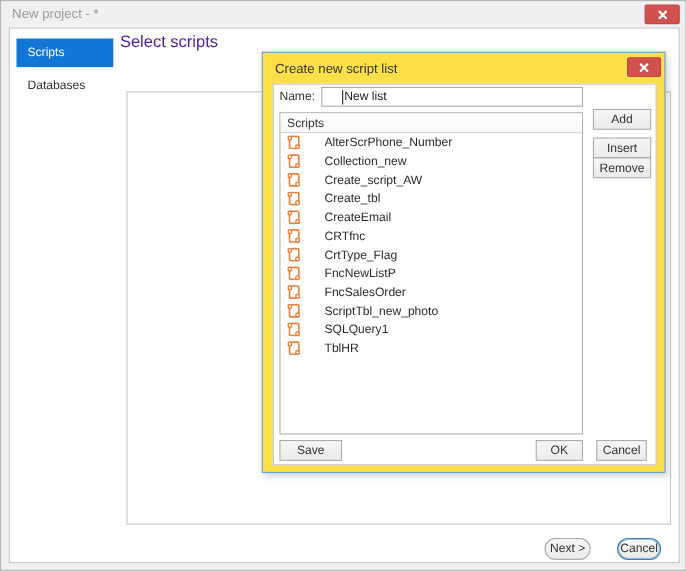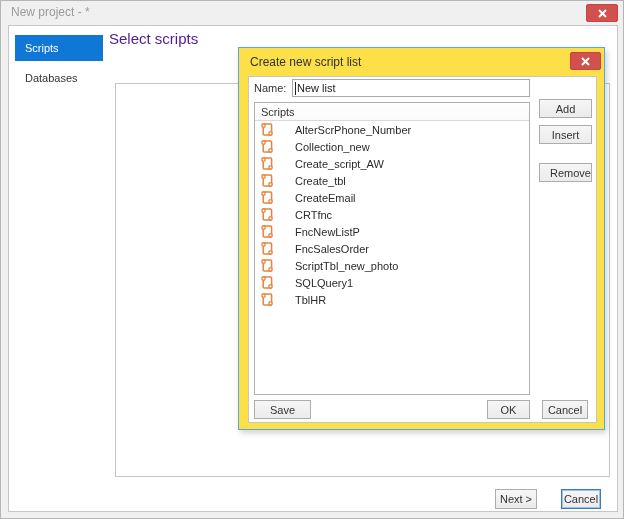--- a/index.html
+++ b/index.html
@@ -50,42 +50,42 @@
   .tabpage {
     position:absolute; left:106px; top:57px; width:495px; height:394px;
     background:#fff; border:1px solid #c6c6c6;
   }
 
   .btn {
     background:linear-gradient(#f6f6f6,#ebebeb); border:1px solid #acacac;
     font-family:"Liberation Sans", sans-serif;
     font-size:11px; color:#333; text-align:center; cursor:default;
   }
-  .footer-btn { position:absolute; top:463px; height:20px; }
+  .footer-btn { position:absolute; top:463px; height:20px;border-radius:10px; }
   .next-btn { left:486px; width:42px; }
   .cancel-main-btn { left:552px; width:40px;
     border:1px solid #3d7ab8; box-shadow:inset 0 0 0 1px #9cc3e8; }
 
   
   .dialog {
     position:absolute; left:237px; top:46px; width:367px; height:383px;
     background:#fde047; border:1px solid #57a7e5;
     box-shadow:2px 3px 6px rgba(0,0,0,0.18);
   }
   .dlg-title { position:absolute; left:11px; top:7px; font-size:12px; color:#333; }
   .dlg-close { left:331px; top:4px; width:31px; height:18px; }
   .dlg-inner {
     position:absolute; left:9px; top:28px; width:349px; height:347px;
     border:1px solid #c6c6c6; background:#fff;
   }
   .name-label { position:absolute; left:15px; top:34px; font-size:11px; color:#333; }
   .name-input {
     position:absolute; left:53px; top:31px; width:238px; height:18px;
     border:1px solid #a9a9a9; background:#fff; font-size:11px; color:#222;
-    display:flex; align-items:center; padding-left:2px;
+    display:flex; align-items:center; padding-left:18px;
   }
   .caret { width:1px; height:13px; background:#222; margin-right:1px; }
 
   .list {
     position:absolute; left:15px; top:54px; width:276px; height:293px;
     border:1px solid #b0b0b0; background:#fff; overflow:hidden;
   }
   .list-header {
     height:18px; border-bottom:1px solid #d9d9d9; font-size:11px; color:#333;
     display:flex; align-items:center; padding-left:6px;
@@ -93,21 +93,21 @@
   }
   .list-item {
     height:17px; display:flex; align-items:center; padding-left:6px; gap:22px;
     font-size:11px; color:#2b2b2b; white-space:nowrap;
   }
   .script-icon { width:12px; height:13px; flex:0 0 12px; display:block; }
 
   .dlg-side-btn { position:absolute; left:300px; width:53px; height:19px; }
   .add-btn { top:51px; }
   .insert-btn { top:77px; }
-  .remove-btn { top:115px;text-align:right; }
+  .remove-btn { top:95px; }
   .save-btn { position:absolute; left:15px; top:352px; width:57px; height:19px; }
   .ok-btn { position:absolute; left:248px; top:352px; width:43px; height:19px; }
   .cancel-dlg-btn { position:absolute; left:303px; top:352px; width:46px; height:19px; }
 
   .icon { display:inline-flex; }
 </style>
 </head>
 <body>
 
 <div class="window">
@@ -226,20 +226,28 @@
 
   <div class="list-item">
     <svg class="script-icon" viewBox="0 0 12 13">
       <rect x="2.2" y="1" width="8.4" height="11" rx="1" fill="#fff" stroke="#e8823c" stroke-width="1.5"></rect>
       <rect x="1" y="1" width="3" height="3.2" rx="0.8" fill="#fff" stroke="#e8823c" stroke-width="1.3"></rect>
       <rect x="8" y="8.8" width="3" height="3.2" rx="0.8" fill="#fff" stroke="#e8823c" stroke-width="1.3"></rect>
     </svg>
     <span>CRTfnc</span>
   </div>
 
+  <div class="list-item">
+    <svg class="script-icon" viewBox="0 0 12 13">
+      <rect x="2.2" y="1" width="8.4" height="11" rx="1" fill="#fff" stroke="#e8823c" stroke-width="1.5"></rect>
+      <rect x="1" y="1" width="3" height="3.2" rx="0.8" fill="#fff" stroke="#e8823c" stroke-width="1.3"></rect>
+      <rect x="8" y="8.8" width="3" height="3.2" rx="0.8" fill="#fff" stroke="#e8823c" stroke-width="1.3"></rect>
+    </svg>
+    <span>CrtType_Flag</span>
+  </div>
 
   <div class="list-item">
     <svg class="script-icon" viewBox="0 0 12 13">
       <rect x="2.2" y="1" width="8.4" height="11" rx="1" fill="#fff" stroke="#e8823c" stroke-width="1.5"></rect>
       <rect x="1" y="1" width="3" height="3.2" rx="0.8" fill="#fff" stroke="#e8823c" stroke-width="1.3"></rect>
       <rect x="8" y="8.8" width="3" height="3.2" rx="0.8" fill="#fff" stroke="#e8823c" stroke-width="1.3"></rect>
     </svg>
     <span>FncNewListP</span>
   </div>
 

